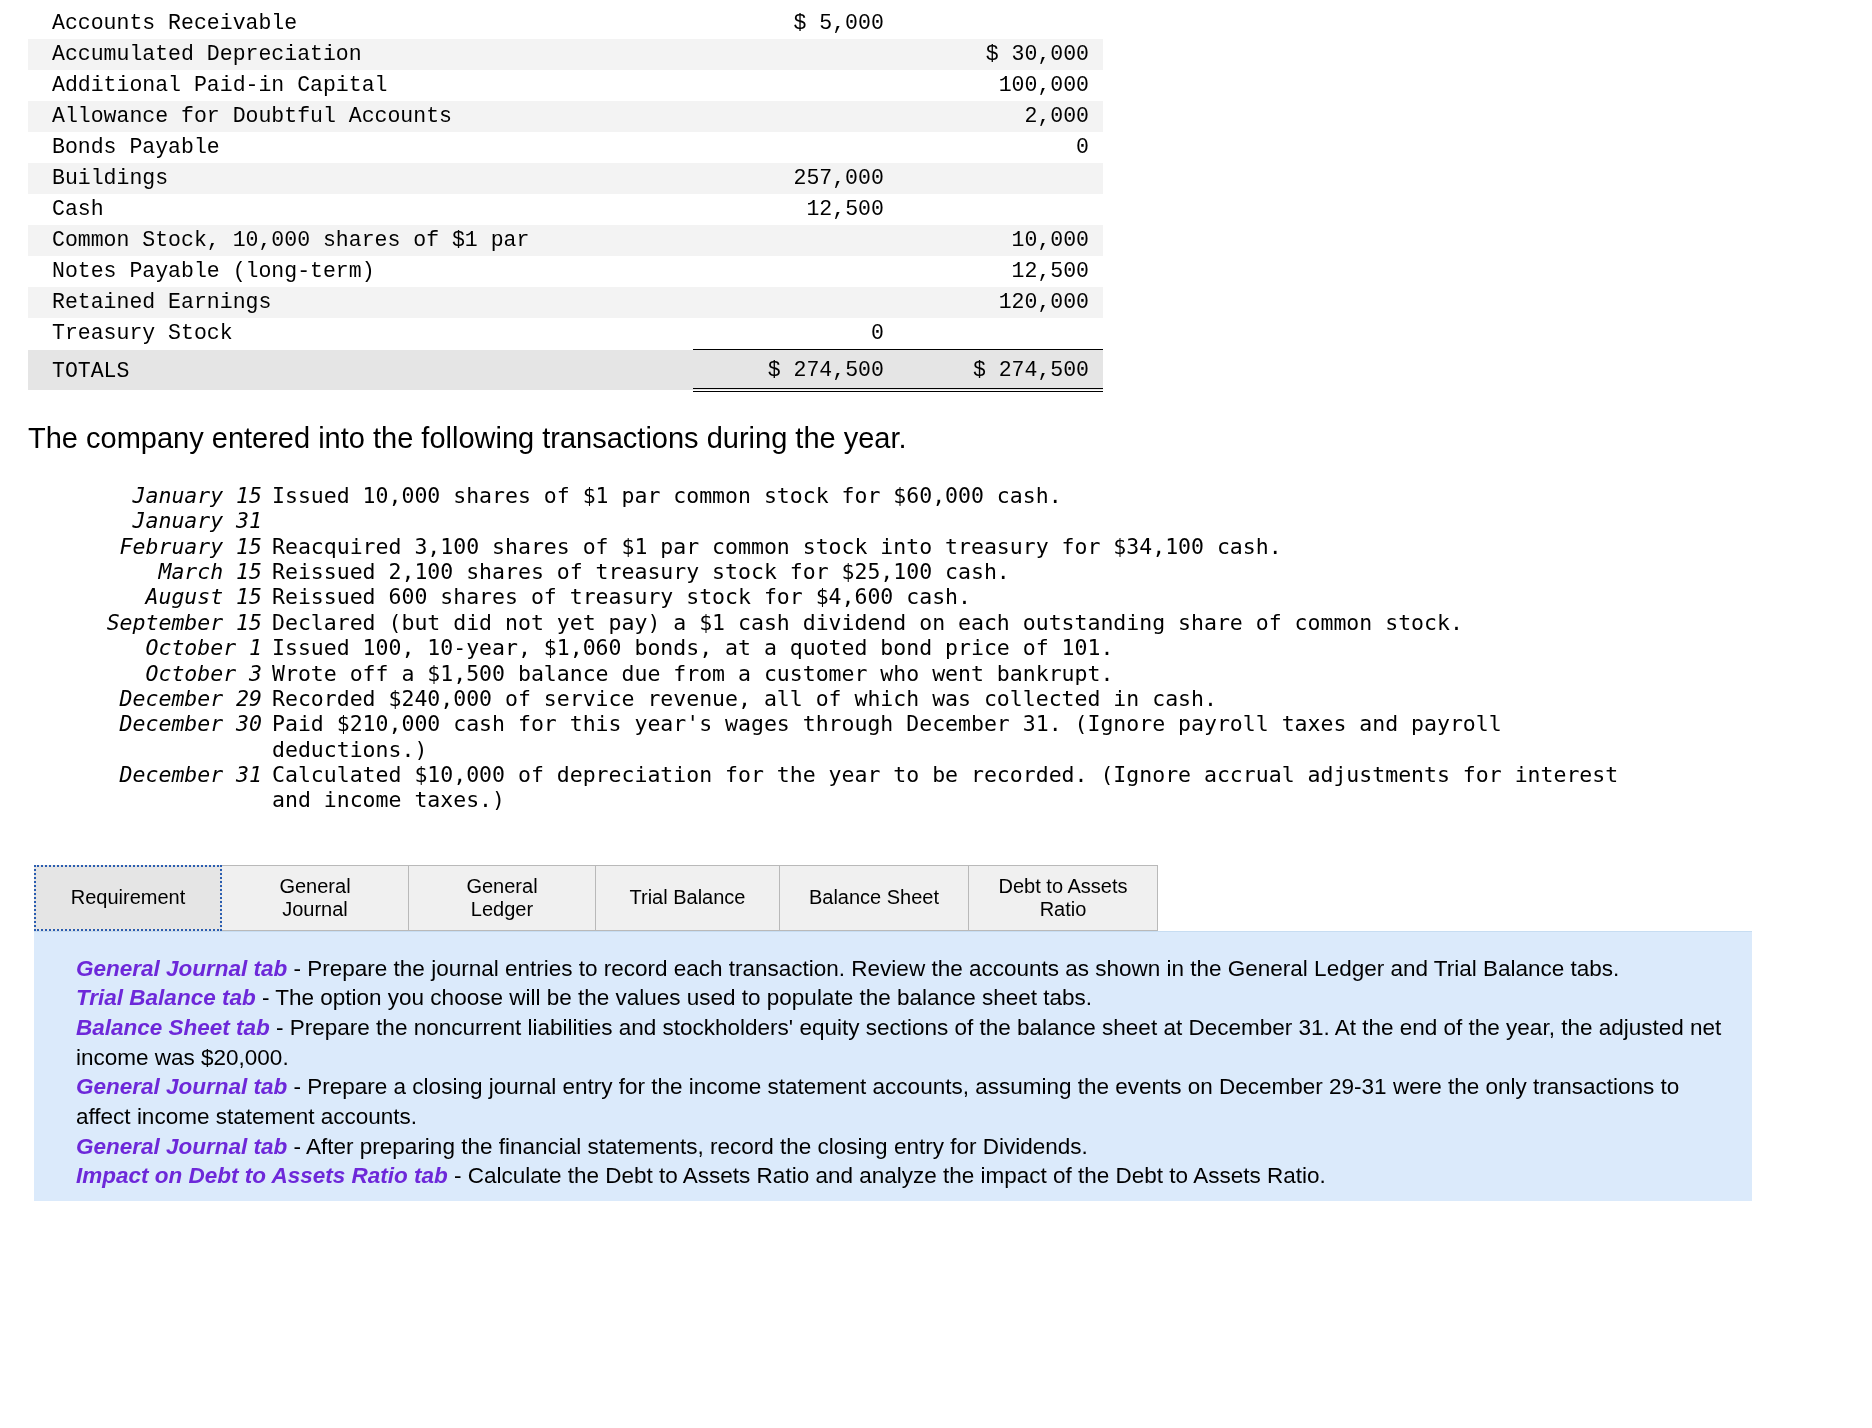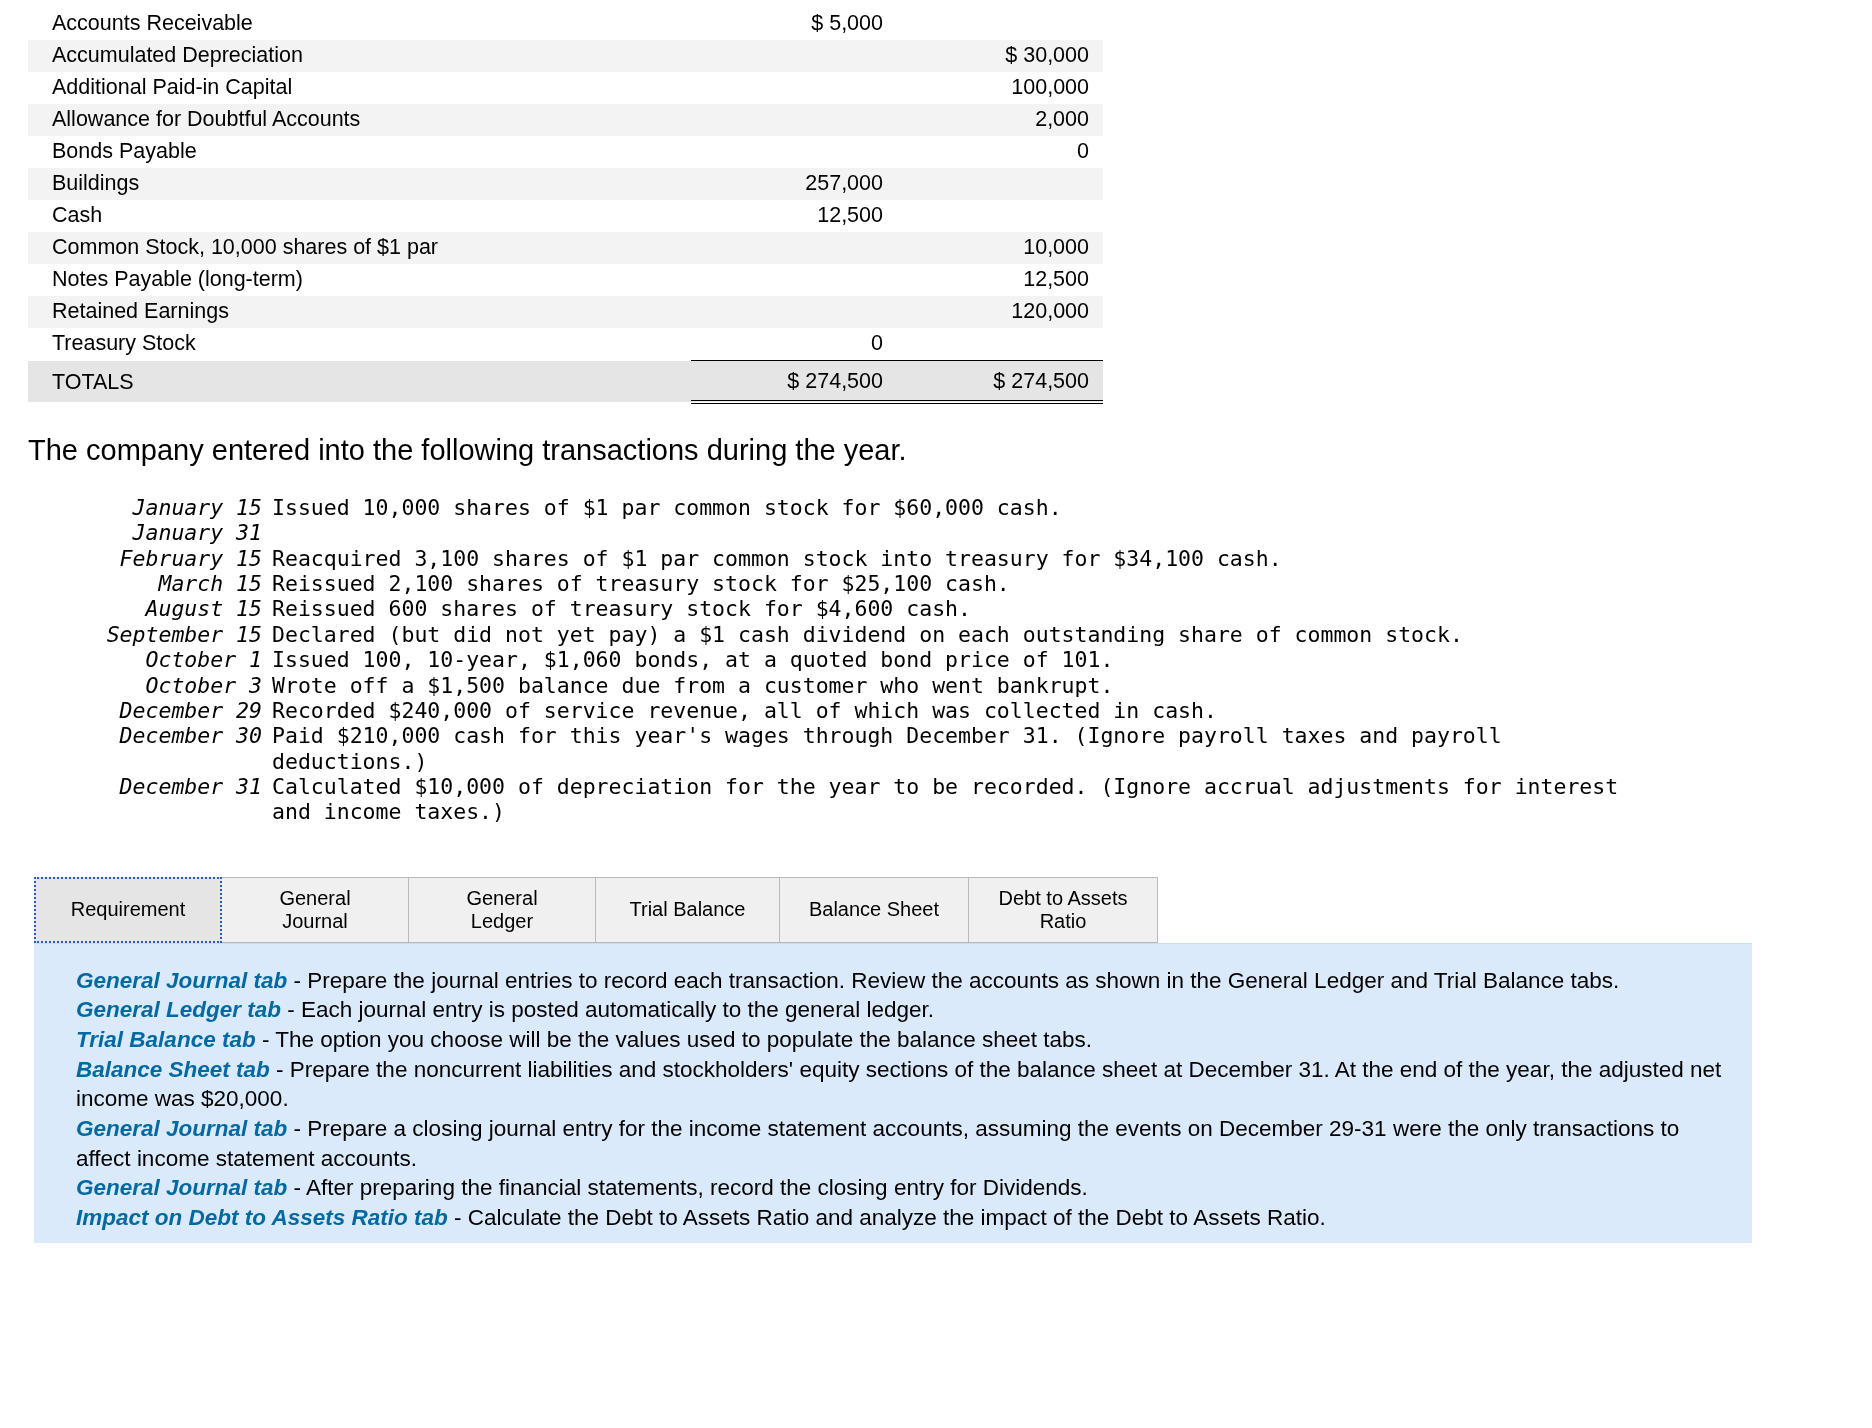--- a/index.html
+++ b/index.html
@@ -20,21 +20,21 @@
   }
 
   
   .tb-wrap {
     margin-left: 28px;
     width: 1075px;
   }
   table.tb {
     border-collapse: collapse;
     width: 100%;
-    font-family: Liberation Sans, sans-serif;
+    font-family: Liberation Mono, monospace;
     font-size: 21.5px;
   }
   table.tb td {
     padding: 3px 0 4px 0;
     white-space: nowrap;
   }
   table.tb td.acct {
     padding-left: 24px;
     text-align: left;
     width: 660px;
@@ -147,21 +147,21 @@
     font-size: 22.5px;
     line-height: 1.32;
   }
   .panel p {
     margin: 0 0 0 0;
     padding: 0 26px 0 42px;
   }
   .panel .lead {
     font-weight: bold;
     font-style: italic;
-    color: #0369a1;
+    color: #6d28d9;
   }
 </style>
 </head>
 <body>
 
 <div class="page">
 
   <div class="tb-wrap">
     <table class="tb">
       <tbody id="tb-body">
@@ -286,21 +286,20 @@
       <div class="tab tab-w3">General
 Ledger</div>
       <div class="tab tab-w4">Trial Balance</div>
       <div class="tab tab-w5">Balance Sheet</div>
       <div class="tab tab-w6">Debt to Assets
 Ratio</div>
     </div>
 
   <div class="panel" id="instruction-panel">
       <p><span class="lead">General Journal tab</span><span> - Prepare the journal entries to record each transaction. Review the accounts as shown in the General Ledger and Trial Balance tabs.</span></p>
-      <p><span class="lead">General Ledger tab</span><span> - Each journal entry is posted automatically to the general ledger.</span></p>
       <p><span class="lead">Trial Balance tab</span><span> - The option you choose will be the values used to populate the balance sheet tabs.</span></p>
       <p><span class="lead">Balance Sheet tab</span><span> - Prepare the noncurrent liabilities and stockholders' equity sections of the balance sheet at December 31. At the end of the year, the adjusted net income was $20,000.</span></p>
       <p><span class="lead">General Journal tab</span><span> - Prepare a closing journal entry for the income statement accounts, assuming the events on December 29-31 were the only transactions to affect income statement accounts.</span></p>
       <p><span class="lead">General Journal tab</span><span> - After preparing the financial statements, record the closing entry for Dividends.</span></p>
       <p><span class="lead">Impact on Debt to Assets Ratio tab</span><span> - Calculate the Debt to Assets Ratio and analyze the impact of the Debt to Assets Ratio.</span></p>
     </div>
 
 </div>
 
 </body></html>

